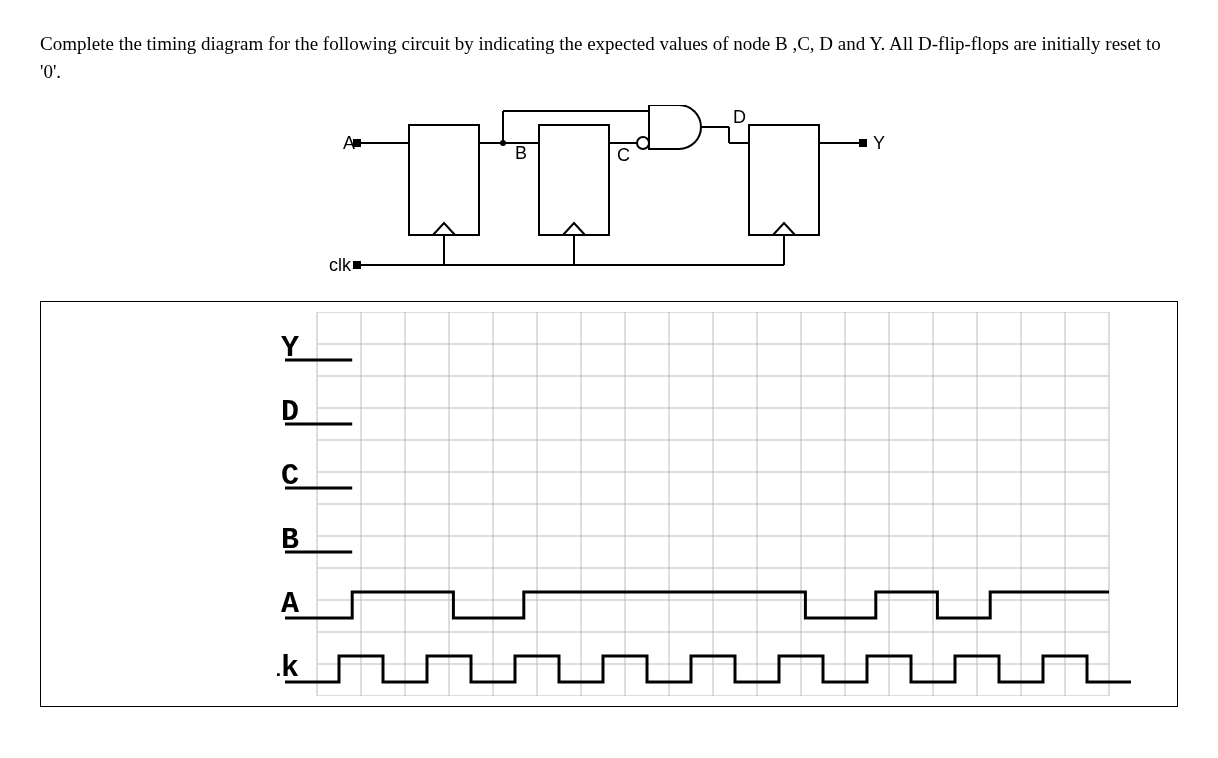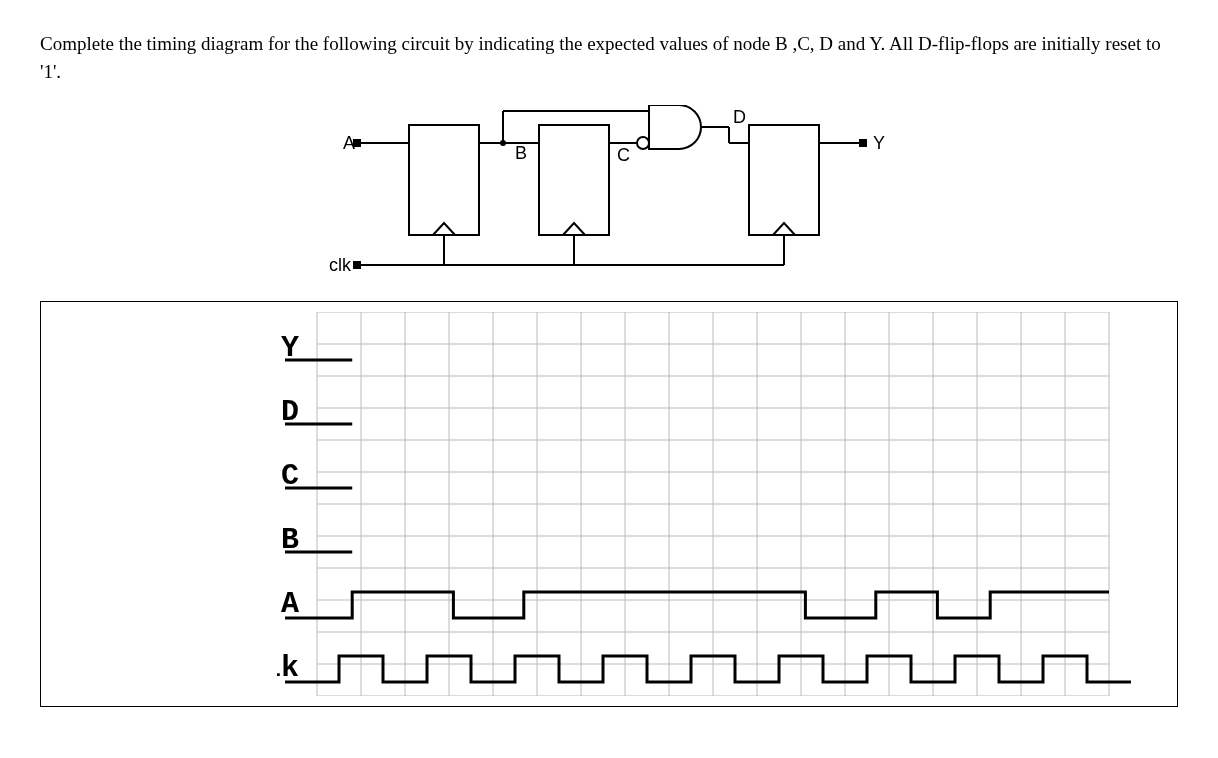--- a/index.html
+++ b/index.html
@@ -39,21 +39,21 @@
     padding-right: 16px;
   }
   .timing-svg-wrap {
     flex: 1;
   }
   svg { display: block; }
 </style>
 </head>
 <body>
 
-<div class="question-text">Complete the timing diagram for the following circuit by indicating the expected values of node B ,C, D and Y. All D-flip-flops are initially reset to '1'.</div>
+<div class="question-text">Complete the timing diagram for the following circuit by indicating the expected values of node B ,C, D and Y. All D-flip-flops are initially reset to '0'.</div>
 
 <div class="circuit-area">
   <svg width="560" height="180" viewBox="0 0 560 180">
 
     <g stroke="#000" stroke-width="2" fill="none">
       <rect x="80" y="20" width="70" height="110"></rect>
       <rect x="210" y="20" width="70" height="110"></rect>
       <rect x="420" y="20" width="70" height="110"></rect>
 
       <path d="M104 130 L115 118 L126 130"></path>

